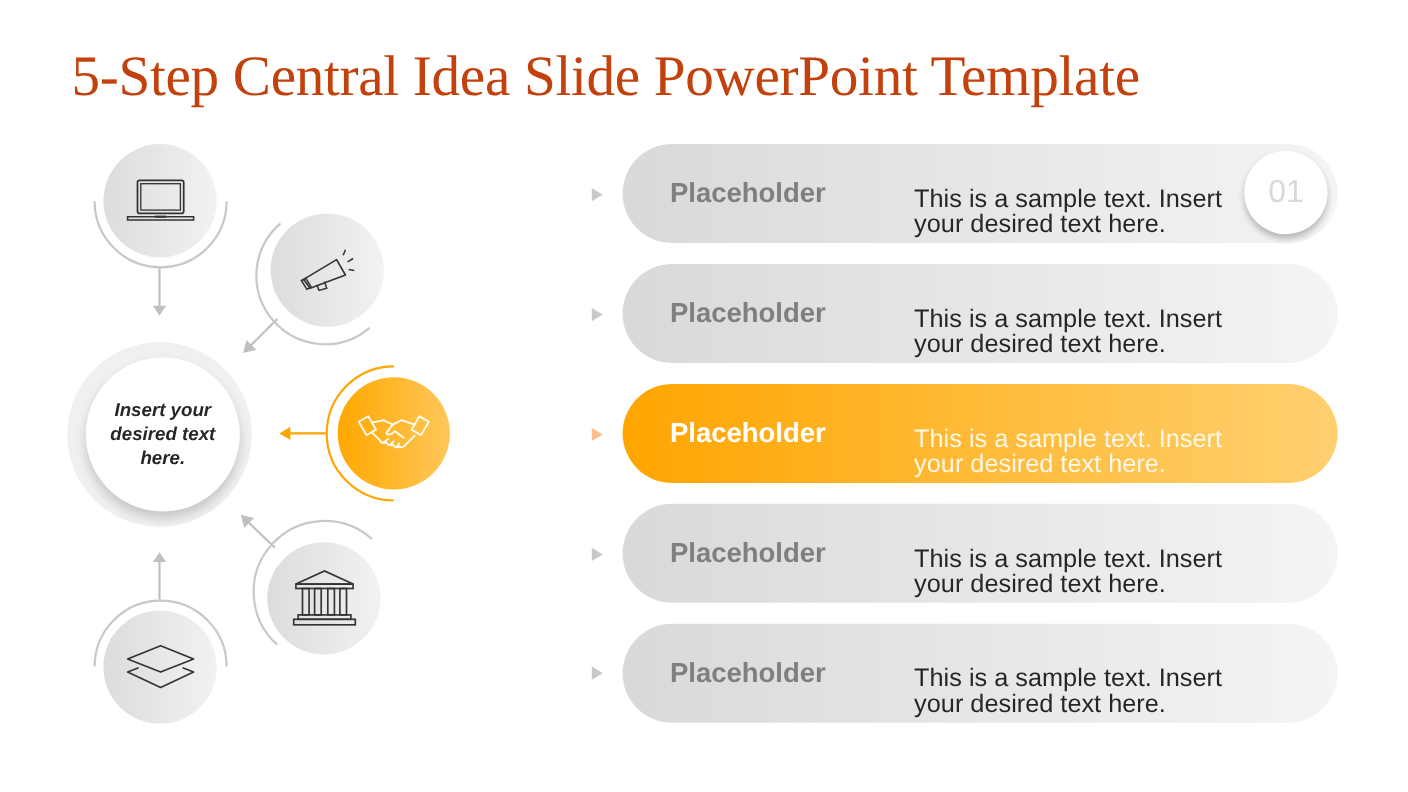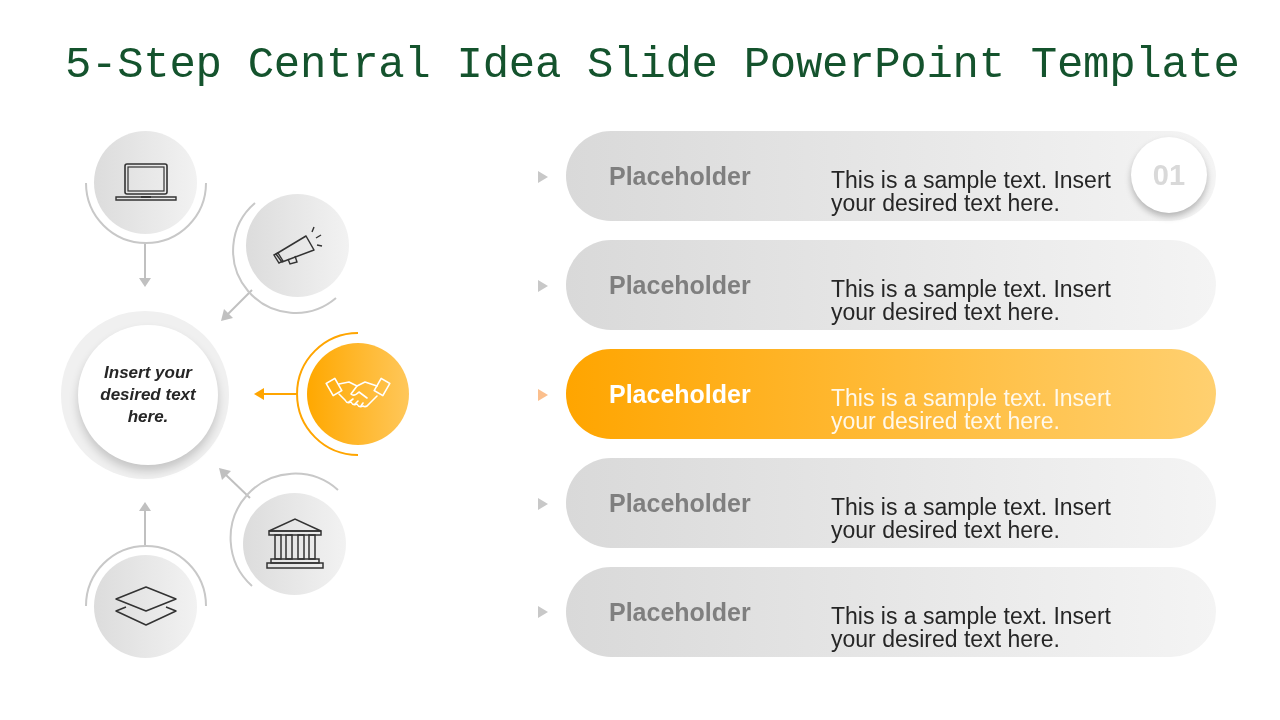--- a/index.html
+++ b/index.html
@@ -1,37 +1,37 @@
 <!DOCTYPE html>
 <html><head>
 <meta charset="utf-8">
 <style>
   html, body { margin: 0; padding: 0; }
   body { width: 1280px; height: 720px; background: #ffffff; position: relative; overflow: hidden;
          font-family: "Liberation Sans", "DejaVu Sans", sans-serif; }
-  .title { position: absolute; left: 65px; top: 40px; font-size: 44px; color: #14532d; letter-spacing: -0.3px;
-           font-family: Liberation Mono, monospace; }
+  .title { position: absolute; left: 65px; top: 40px; font-size: 52px; color: #c2410c; letter-spacing: -0.3px;
+           font-family: Liberation Serif, serif; }
   .abs { position: absolute; }
   .icon-circle { position: absolute; border-radius: 50%;
                  background: linear-gradient(90deg, #dcdcdc 0%, #f2f2f2 100%); display: flex; align-items: center; justify-content: center; }
   .icon-circle.active { background: linear-gradient(90deg, #ffa800 0%, #ffc75a 100%); }
   .center-outer { position: absolute; left: 61px; top: 311px; width: 168px; height: 168px; border-radius: 50%; background: #f0f0f0; }
   .center-inner { position: absolute; left: 78px; top: 325px; width: 140px; height: 140px; border-radius: 50%; background: #fff;
                   box-shadow: 0 6px 10px rgba(0,0,0,0.18); display: flex; align-items: center; justify-content: center; text-align: center; }
   .center-text { font-weight: bold; font-size: 17px; color: #262626; line-height: 22px; width: 120px; font-style: italic; }
   .bar { position: absolute; left: 566px; width: 650px; height: 90px; border-radius: 45px;
          background: linear-gradient(90deg, #d9d9d9 0%, #f4f4f4 100%); }
   .bar.active { background: linear-gradient(90deg, #ffa500 0%, #ffd070 100%); }
   .bar-title { position: absolute; left: 43px; top: 0; height: 97px; line-height: 90px; font-size: 25px; font-weight: bold; color: #7f7f7f; }
   .bar.active .bar-title { color: #fff; }
   .bar-desc { position: absolute; left: 265px; top: 38px; width: 290px; font-size: 23px; line-height: 23px; color: #262626; }
   .bar.active .bar-desc { color: #fff8ea; }
   .bar-num { position: absolute; left: 565px; top: 6px; width: 76px; height: 76px; border-radius: 50%; background: #fff;
              box-shadow: 0 4px 6px rgba(0,0,0,0.25); display: flex; align-items: center; justify-content: center;
-             font-size: 29px; font-weight: bold; color: #d9d9d9; }
+             font-size: 29px; font-weight: normal; color: #d9d9d9; }
   .bar.active .bar-num { color: #ffa500; }
   svg { overflow: visible; }
 </style>
 </head>
 <body>
 
 <div class="title">5-Step Central Idea Slide PowerPoint Template</div>
 
 <svg class="abs" style="left:0;top:0" width="1280" height="720">
   <defs>

